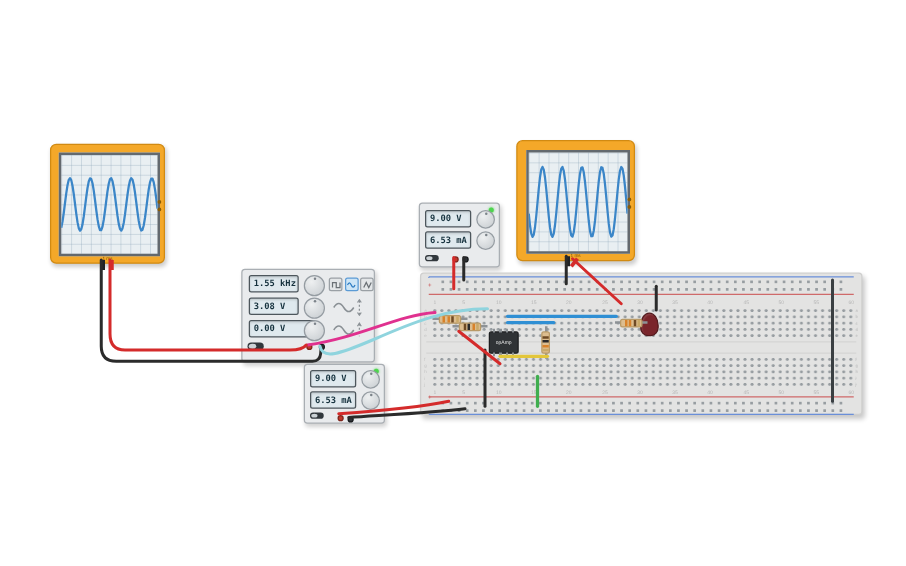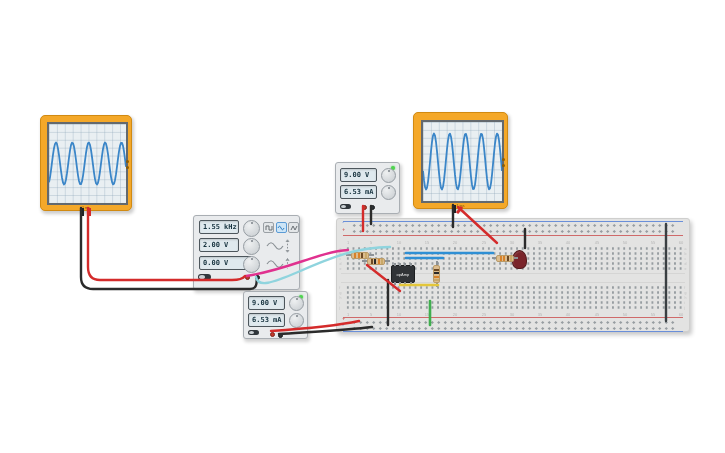--- a/index.html
+++ b/index.html
@@ -113,21 +113,21 @@
     <div class="wave-btn sel" style="left:81.5px;top:6px;">
       <svg width="8" height="8" viewBox="0 0 8 8">
           <path d="M1 4 Q2.5 0.5 4 4 T7 4" fill="none" stroke="#2e7cc2" stroke-width="1"></path>
         </svg>
     </div>
     <div class="wave-btn" style="left:94px;top:6px;">
       <svg width="8" height="8" viewBox="0 0 8 8">
           <path d="M1 6 L3 2 L5 6 L7 2" fill="none" stroke="#6a7075" stroke-width="1"></path>
         </svg>
     </div>
-    <div class="display" style="left:5px;top:22px;width:40px;height:14px;">2.00 V</div>
+    <div class="display" style="left:5px;top:22px;width:40px;height:14px;">3.08 V</div>
     <div class="knob" style="left:49px;top:21.5px;width:15px;height:15px;"></div>
     <svg class="fg-icon" style="left:72px;top:23px;" width="27" height="14" viewBox="0 0 27 14">
       <path d="M1 7 Q5 0.5 9 7 T17 7" fill="none" stroke="#8a9095" stroke-width="1.2"></path>
       <line x1="21.5" y1="1.5" x2="21.5" y2="12.5" stroke="#8a9095" stroke-width="1" stroke-dasharray="1.6 1.6"></line>
       <path d="M20 3 L21.5 0.8 L23 3 M20 11 L21.5 13.2 L23 11" fill="none" stroke="#8a9095" stroke-width="1"></path>
     </svg>
     <div class="display" style="left:5px;top:40px;width:53px;height:14px;">0.00 V</div>
     <div class="knob" style="left:49px;top:39.5px;width:15px;height:15px;"></div>
     <svg class="fg-icon" style="left:72px;top:41px;" width="27" height="14" viewBox="0 0 27 14">
       <path d="M1 7 Q5 0.5 9 7 T17 7" fill="none" stroke="#8a9095" stroke-width="1.2"></path>

